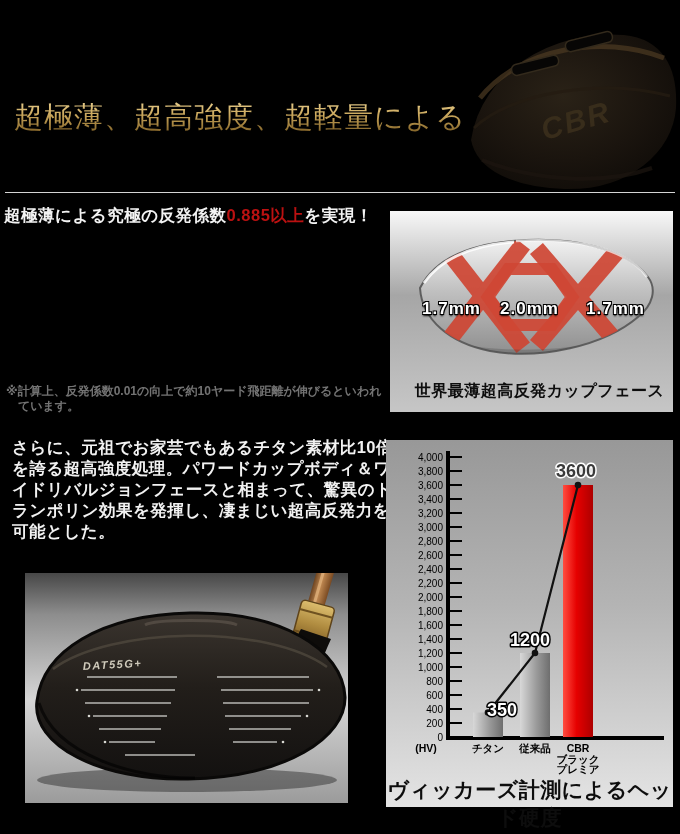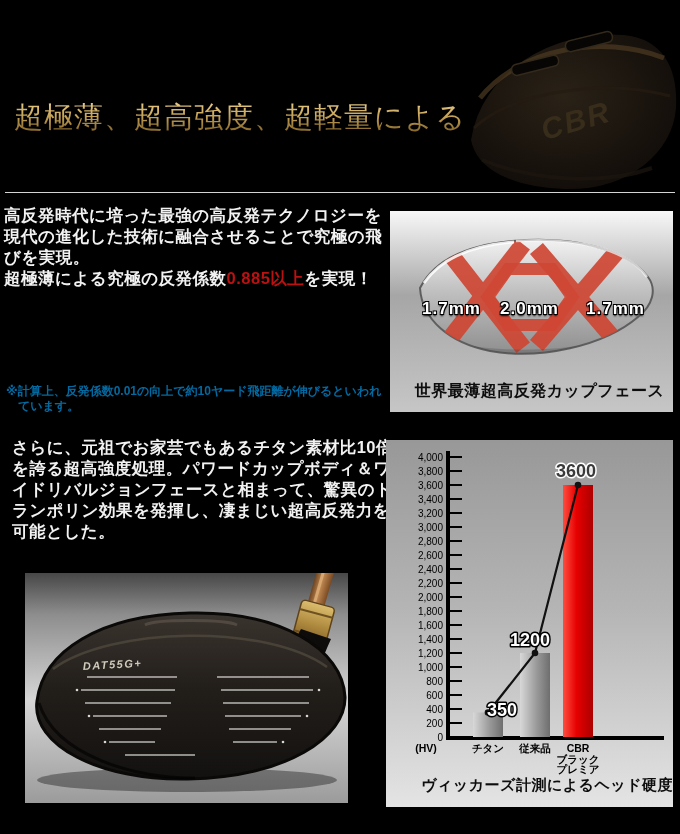--- a/index.html
+++ b/index.html
@@ -19,21 +19,21 @@
   .divider{position:absolute;left:5px;top:192px;width:670px;height:1px;background:#d4d4d4;}
   
   .copy{
     position:absolute;color:#f2f2f2;font-weight:700;font-size:16.5px;
     line-height:21px;letter-spacing:.5px;width:382px;
   }
   .copy .red{color:#bb1111;}
   #intro-block{left:4px;top:205px;}
   #section2-block{left:4px;top:437px;margin-left:8px;}
   .note{
-    position:absolute;left:6px;top:384px;width:372px;color:#0369a1;
+    position:absolute;left:6px;top:384px;width:372px;color:#737373;
     font-weight:700;font-size:12px;line-height:15px;
     text-indent:-1em;padding-left:1em;letter-spacing:0;
   }
   
   .cup-panel{
     position:absolute;left:390px;top:211px;width:283px;height:201px;
     background:linear-gradient(180deg,#f8f8f8 0%,#a6a6a6 42%,#c6c6c6 100%);
   }
   .cup-svg{position:absolute;left:0;top:22px;width:283px;height:140px;}
   .thick-labels{position:absolute;left:0;top:88px;width:283px;height:24px;}
@@ -46,21 +46,21 @@
     position:absolute;left:0;width:100%;text-align:center;color:#0d0d0d;
     font-weight:700;font-size:16px;letter-spacing:.5px;
   }
   .cup-caption{top:170px;margin-left:8px;}
   
   .chart-panel{
     position:absolute;left:386px;top:440px;width:287px;height:367px;
     background:linear-gradient(180deg,#989898 0%,#b4b4b4 45%,#e4e4e4 100%);
   }
   #chart-svg{position:absolute;left:0;top:0;width:287px;height:345px;}
-  .chart-caption{top:336px;font-size:15px;text-align:right;}
+  .chart-caption{top:336px;font-size:21px;}
   
   .crown-photo{position:absolute;left:452px;top:0;width:228px;height:194px;}
   .face-photo{
     position:absolute;left:25px;top:573px;width:323px;height:230px;
     background:linear-gradient(180deg,#474747 0%,#8d8d8d 18%,#d6d6d6 55%,#9b9b9b 100%);
   }
   .face-photo svg{position:absolute;left:0;top:0;}
 </style>
 </head>
 <body>
@@ -88,21 +88,20 @@
     </svg>
   </div>
 
   <div class="hero">
     <div>超極薄、超高強度、超軽量による</div>
   </div>
 
   <div class="divider"></div>
 
   <div id="intro-block" class="copy">
-    <div>高反発時代に培った最強の高反発テクノロジーを現代の進化した技術に融合させることで究極の飛びを実現。</div>
     <div><span>超極薄による究極の反発係数</span><span class="red">0.885以上</span><span>を実現！</span></div>
   </div>
 
   <div class="note">※計算上、反発係数0.01の向上で約10ヤード飛距離が伸びるといわれています。</div>
 
   <div id="section2-block" class="copy">さらに、元祖でお家芸でもあるチタン素材比10倍を誇る超高強度処理。パワードカップボディ＆ワイドリバルジョンフェースと相まって、驚異のトランポリン効果を発揮し、凄まじい超高反発力を可能とした。</div>
 
   <div class="cup-panel">
     <svg class="cup-svg" viewBox="0 0 283 140">
       <defs>

